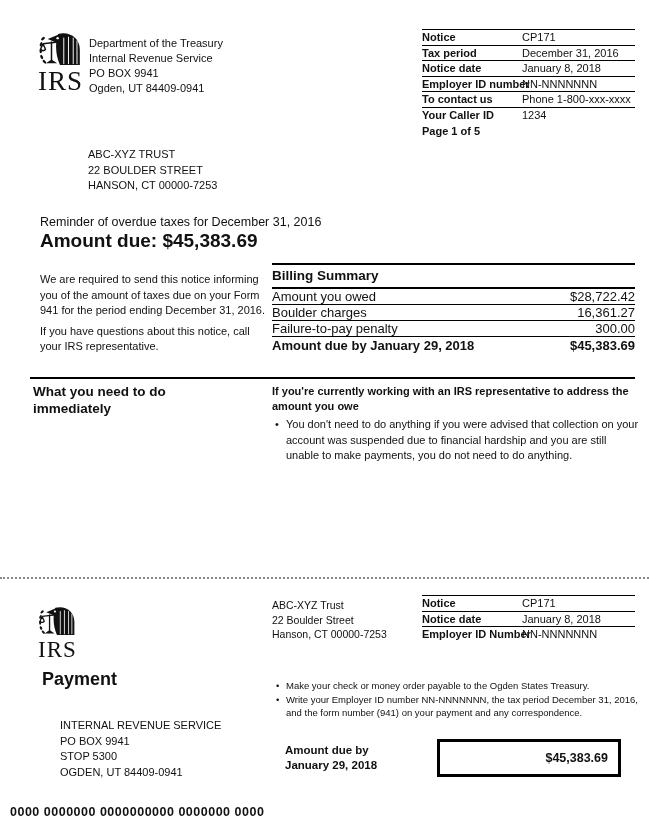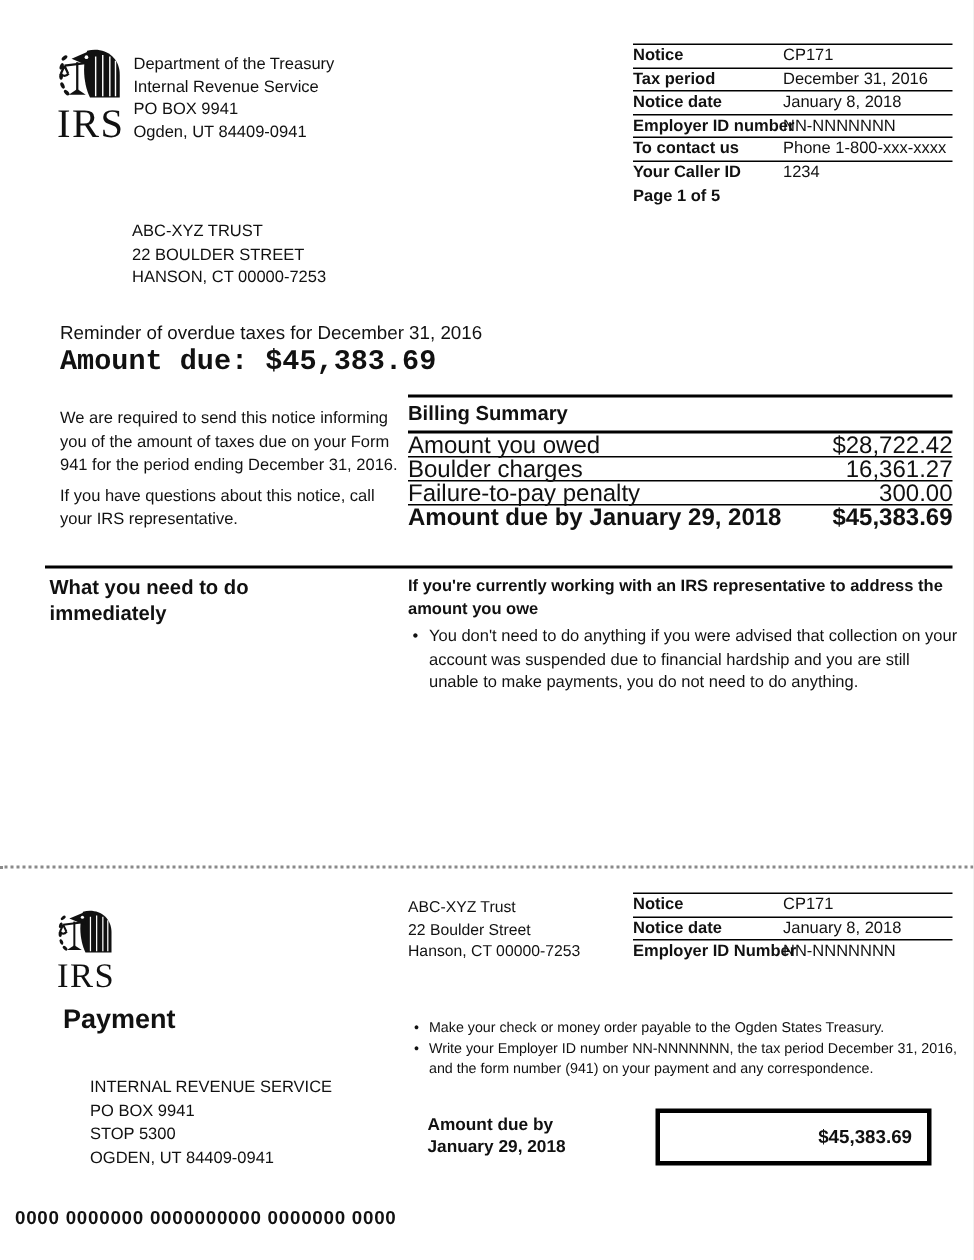--- a/index.html
+++ b/index.html
@@ -25,34 +25,34 @@
 
   
   .info-table { left:422px; width:213px; font-size:11px; }
   .info-table .irow { display:flex; align-items:center; height:15.5px; border-top:1.5px solid #000; }
   .info-table .irow .ilabel { font-weight:bold; width:100px; flex:none; white-space:nowrap; }
   .info-table .irow .ivalue { white-space:nowrap; }
   .info-table.closed .irow:last-of-type { border-bottom:1.5px solid #000; }
   .page-indicator { font-weight:bold; padding-top:3px; }
 
   .reminder { left:40px; top:215px; font-size:12.5px; }
-  .amount-heading { left:40px; top:230px; font-size:19px; font-weight:bold;font-family:Liberation Mono, monospace; }
+  .amount-heading { left:40px; top:230px; font-size:19px; font-weight:bold; }
 
   .intro { left:40px; top:272px; width:234px; font-size:11px; line-height:15.5px; }
   .intro p + p { margin-top:5px; }
 
   
   .billing { left:272px; top:263px; width:363px; }
   .billing-title {
     font-size:13.5px; font-weight:bold;
     border-top:2px solid #000; border-bottom:2.5px solid #000;
     padding:3px 0 4px 0;
   }
-  .billing .brow { display:flex; justify-content:space-between; align-items:flex-start;
-    height:16px; font-size:16px; border-bottom:1.5px solid #000; }
+  .billing .brow { display:flex; justify-content:space-between; align-items:center;
+    height:16px; font-size:13px; border-bottom:1.5px solid #000; }
   .billing .brow.total { font-weight:bold; border-bottom:none; }
 
   .divider { left:30px; top:377px; width:605px; border-top:2.5px solid #000; }
 
   .todo-heading { left:33px; top:383px; width:200px; font-size:13.5px; font-weight:bold; line-height:17px; }
   .todo-right { left:272px; top:384px; width:368px; font-size:11px; line-height:15px; }
   .todo-sub { font-weight:bold; }
   .bullets { list-style:none; margin-top:3px; }
   .bullets li { position:relative; padding-left:14px; line-height:15.5px; }
   .bullets li::before { content:"\2022"; position:absolute; left:3px; }

